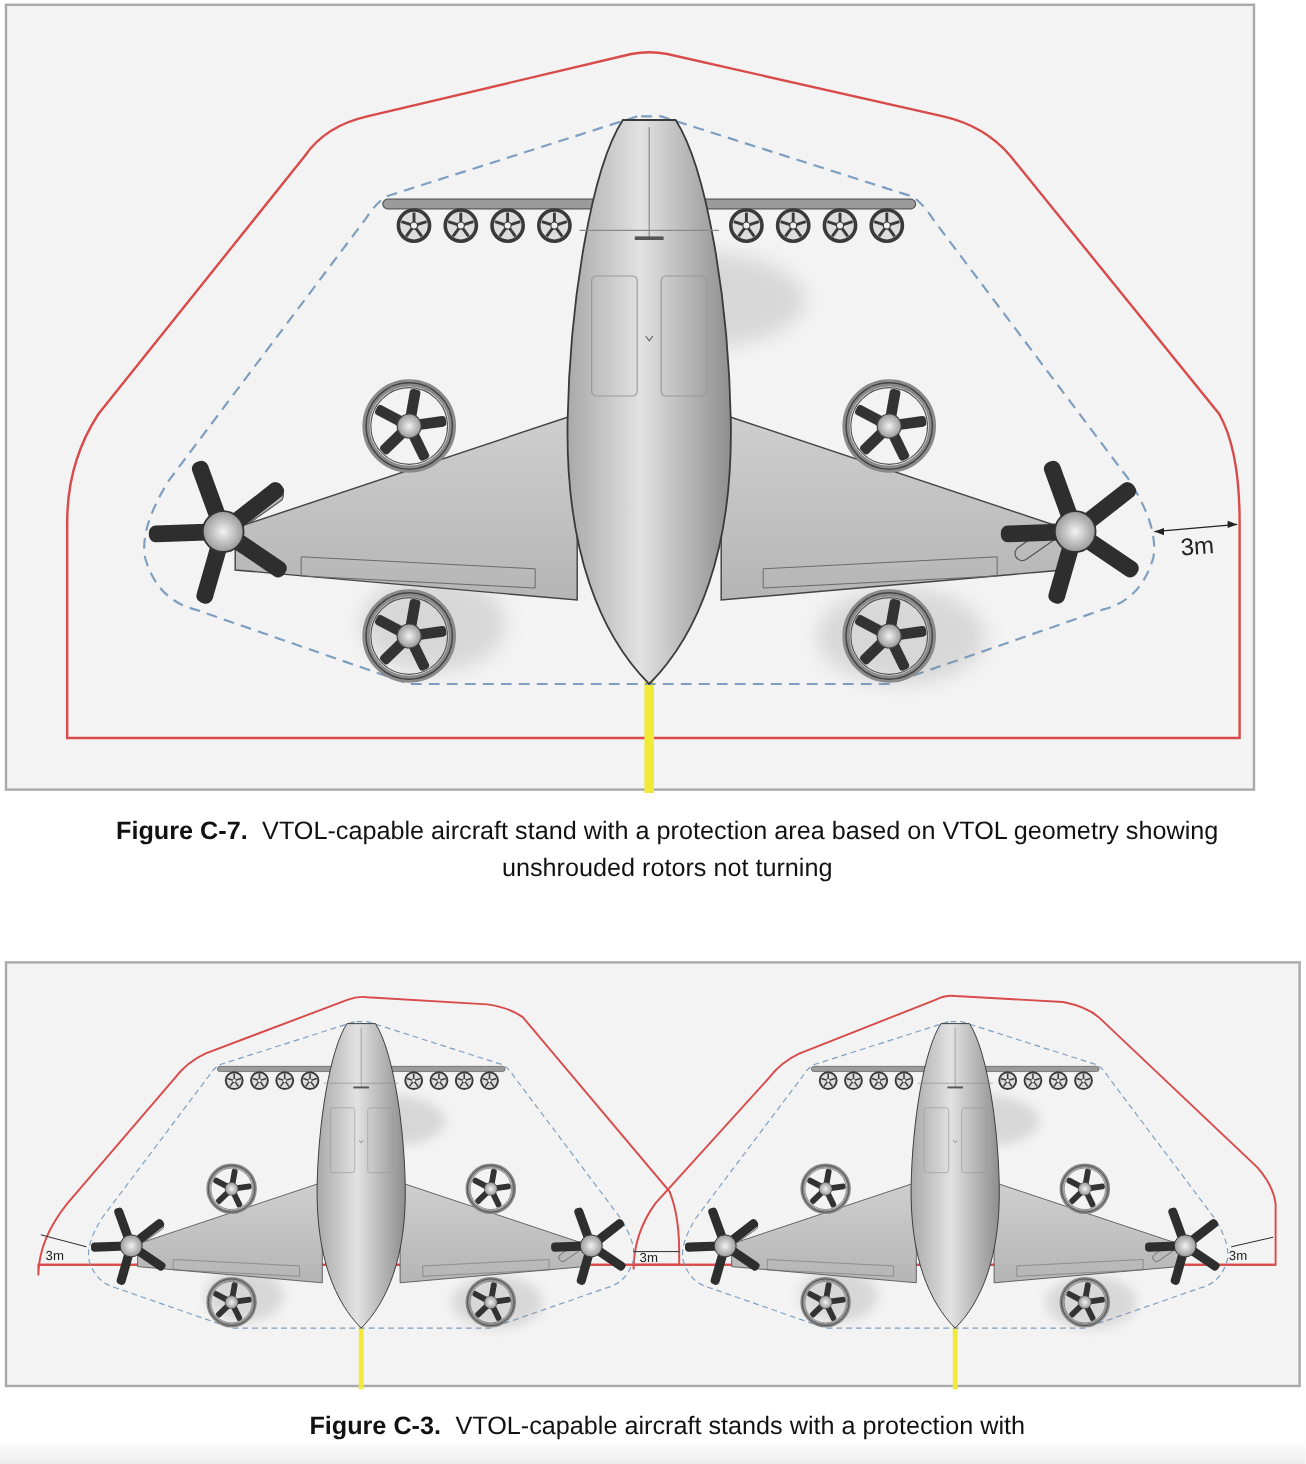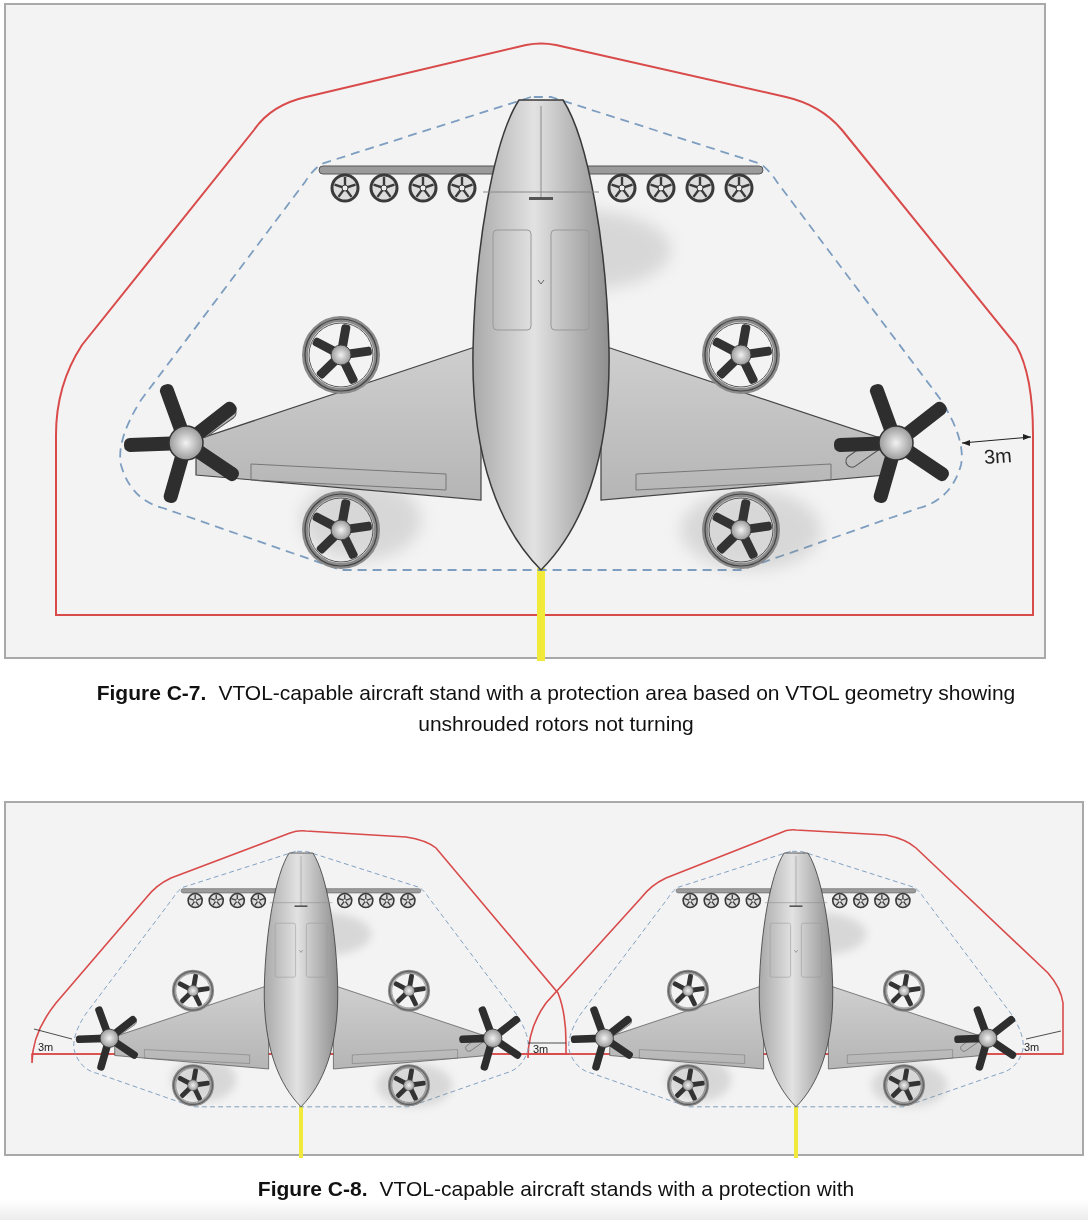--- a/index.html
+++ b/index.html
@@ -177,16 +177,16 @@
       <line x1="522" y1="240" x2="560" y2="240"></line>
       <line x1="1020" y1="236" x2="1055" y2="228"></line>
     </g>
   </svg>
   <div style="position:absolute; left:32px; top:238px; font-size:11px; color:#222;">3m</div>
   <div style="position:absolute; left:527px; top:240px; font-size:11px; color:#222;">3m</div>
   <div style="position:absolute; left:1018px; top:238px; font-size:11px; color:#222;">3m</div>
 </div>
 
 <div class="caption" id="cap8">
-  <div><b>Figure C-8.</b><span>VTOL-capable aircraft stands with a protection with</span></div>
+  <div><b>Figure C-3.</b><span>VTOL-capable aircraft stands with a protection with</span></div>
 </div>
 
 <div class="bottom-fade"></div>
 
 </body></html>

